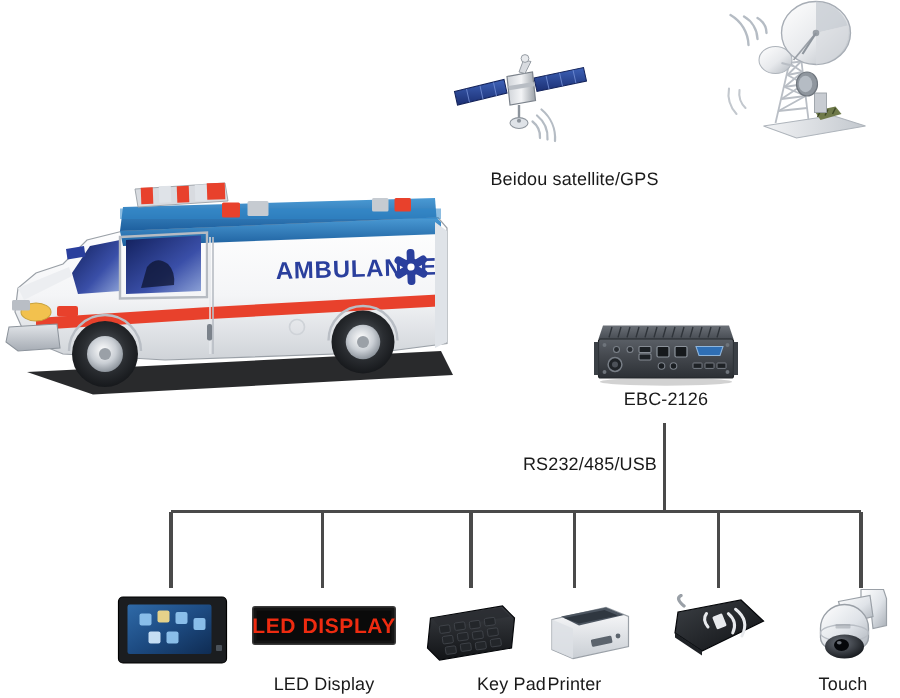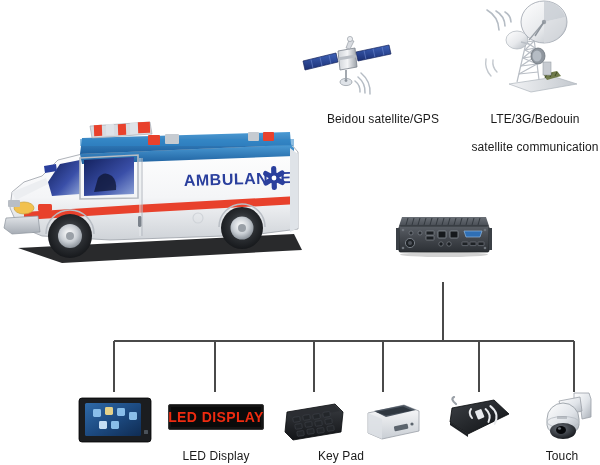--- a/index.html
+++ b/index.html
@@ -337,30 +337,28 @@
     <path d="M 68 17 L 86 17 L 84 23 L 70 23 Z" fill="#2f6fb5" stroke="#8fb6dd" stroke-width="0.7"></path>
 
     <g fill="#1e2226" stroke="#7f858d" stroke-width="0.6">
       <rect x="66" y="28" width="6" height="3.6" rx="0.5"></rect>
       <rect x="74" y="28" width="6" height="3.6" rx="0.5"></rect>
       <rect x="82" y="28" width="6" height="3.6" rx="0.5"></rect>
     </g>
 
     <ellipse cx="48" cy="40.5" rx="44" ry="2.6" fill="#4a4a4a" opacity="0.25"></ellipse>
   </svg>
+  <div class="lbl lbl-c" style="left:396px; top:259px; width:96px;">EBC-2126</div>
 
   <div class="lbl lbl-c" style="left:303px; top:98px; width:160px;">
     <span>Beidou satellite/GPS</span><br>
   </div>
 
-  <div class="lbl lbl-c" style="left:470px; top:98px; width:130px;">
-    <span>LTE/3G/Bedouin</span><br>
-    <span>satellite communication</span>
-  </div>
-
+
+  <div class="lbl" style="left:342px; top:302px; width:96px; text-align:right;">RS232/485/USB</div>
 
   <svg class="periph" id="p-touch" width="74" height="48" viewBox="0 0 74 48">
     <defs>
       <linearGradient id="tsScreen" x1="0" y1="0" x2="1" y2="1">
         <stop offset="0%" stop-color="#2f6aa8"></stop>
         <stop offset="50%" stop-color="#1d4b82"></stop>
         <stop offset="100%" stop-color="#0f2c53"></stop>
       </linearGradient>
     </defs>
     <rect x="1" y="2" width="72" height="44" rx="3" fill="#1b1d20" stroke="#000000" stroke-width="0.8"></rect>
@@ -417,20 +415,21 @@
       </linearGradient>
     </defs>
     <path d="M 4 16 L 40 8 L 55 14 L 55 34 L 18 42 L 4 36 Z" fill="url(#prBody)" stroke="#9aa0a7" stroke-width="0.8"></path>
     <path d="M 10 14 L 40 8 L 52 13 L 22 20 Z" fill="#4c5560"></path>
     <path d="M 12 15 L 39 9.6 L 48 13.4 L 22 18.6 Z" fill="#2f3740"></path>
     <path d="M 4 36 L 18 42 L 18 42 L 4 36 Z" fill="#b0b6bd"></path>
     <rect x="30" y="28" width="14" height="5" rx="1" fill="#5c646d" transform="rotate(-12 37 30)"></rect>
     <circle x="0" cx="48" cy="27" r="1.6" fill="#5c646d"></circle>
     <path d="M 4 16 L 4 36 L 18 42 L 18 22 Z" fill="#dde1e5" opacity="0.85"></path>
   </svg>
+  <div class="lbl lbl-c" style="left:333px; top:449px; width:100px;">Printer</div>
 
   <svg class="periph" id="p-rfid" width="66" height="44" viewBox="0 0 66 44">
     <defs>
       <linearGradient id="rfG" x1="0" y1="0" x2="1" y2="1">
         <stop offset="0%" stop-color="#3c4045"></stop>
         <stop offset="100%" stop-color="#0e1013"></stop>
       </linearGradient>
     </defs>
     <path d="M 10 8 q -6 -5 -2 -7" fill="none" stroke="#9aa0a7" stroke-width="2.2" stroke-linecap="round"></path>
     <path d="M 6 12 L 48 4 L 63 18 L 22 38 L 4 26 Z" fill="url(#rfG)" stroke="#05070a" stroke-width="0.8"></path>

